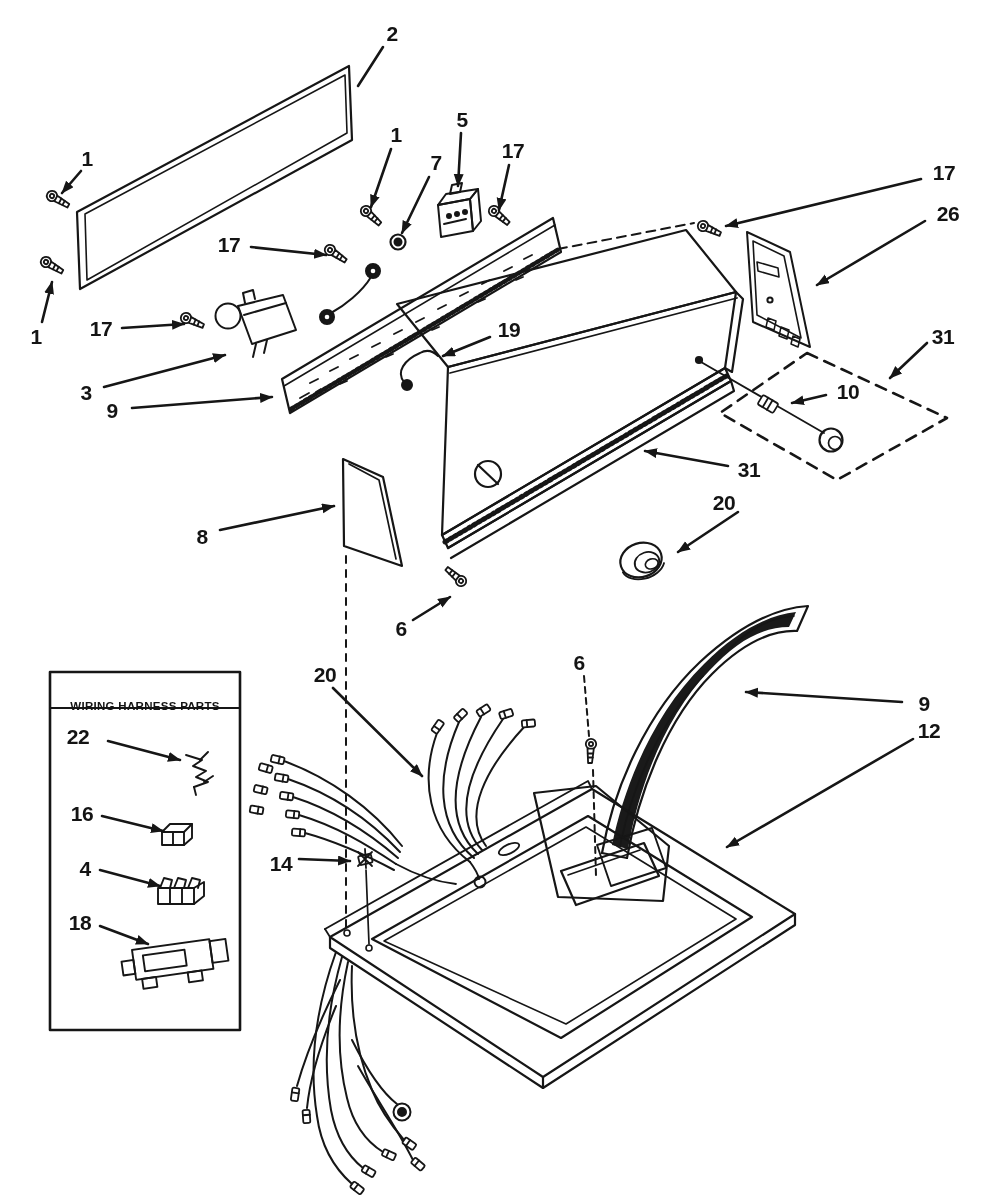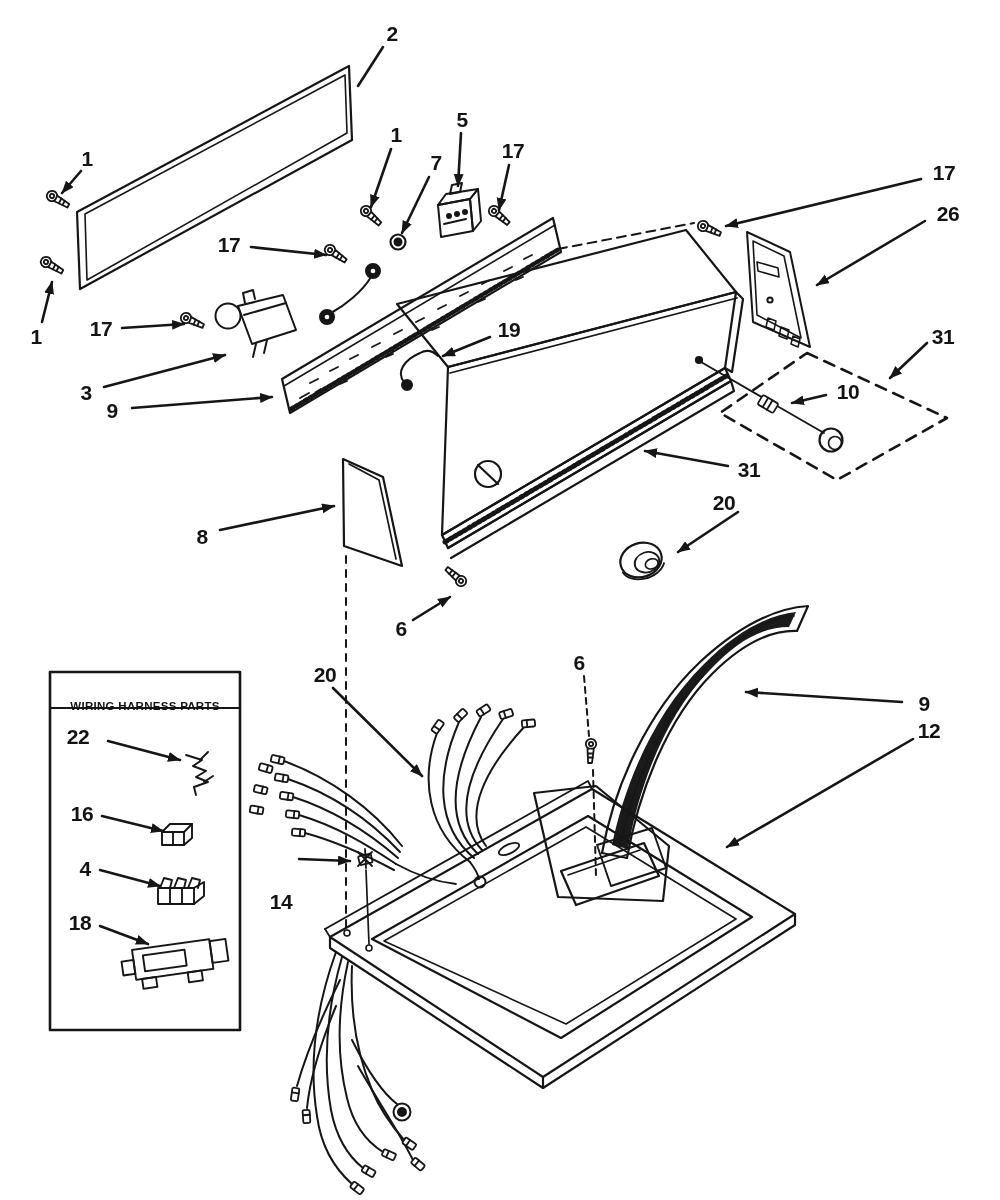--- a/index.html
+++ b/index.html
@@ -327,21 +327,21 @@
 <div class="lbl" style="left:943px;top:337px">31</div>
 <div class="lbl" style="left:848px;top:392px">10</div>
 <div class="lbl" style="left:749px;top:470px">31</div>
 <div class="lbl" style="left:724px;top:503px">20</div>
 <div class="lbl" style="left:202px;top:537px">8</div>
 <div class="lbl" style="left:401px;top:629px">6</div>
 <div class="lbl" style="left:325px;top:675px">20</div>
 <div class="lbl" style="left:579px;top:663px">6</div>
 <div class="lbl" style="left:924px;top:704px">9</div>
 <div class="lbl" style="left:929px;top:731px">12</div>
-<div class="lbl" style="left:281px;top:902px">14</div>
+<div class="lbl" style="left:281px;top:864px">14</div>
 
 <div class="box-title" style="left:145px;top:706px">WIRING HARNESS PARTS</div>
 <div class="lbl" style="left:78px;top:737px">22</div>
 <div class="lbl" style="left:82px;top:814px">16</div>
 <div class="lbl" style="left:85px;top:869px">4</div>
 <div class="lbl" style="left:80px;top:923px">18</div>
 
 </div>
 
 </body></html>

